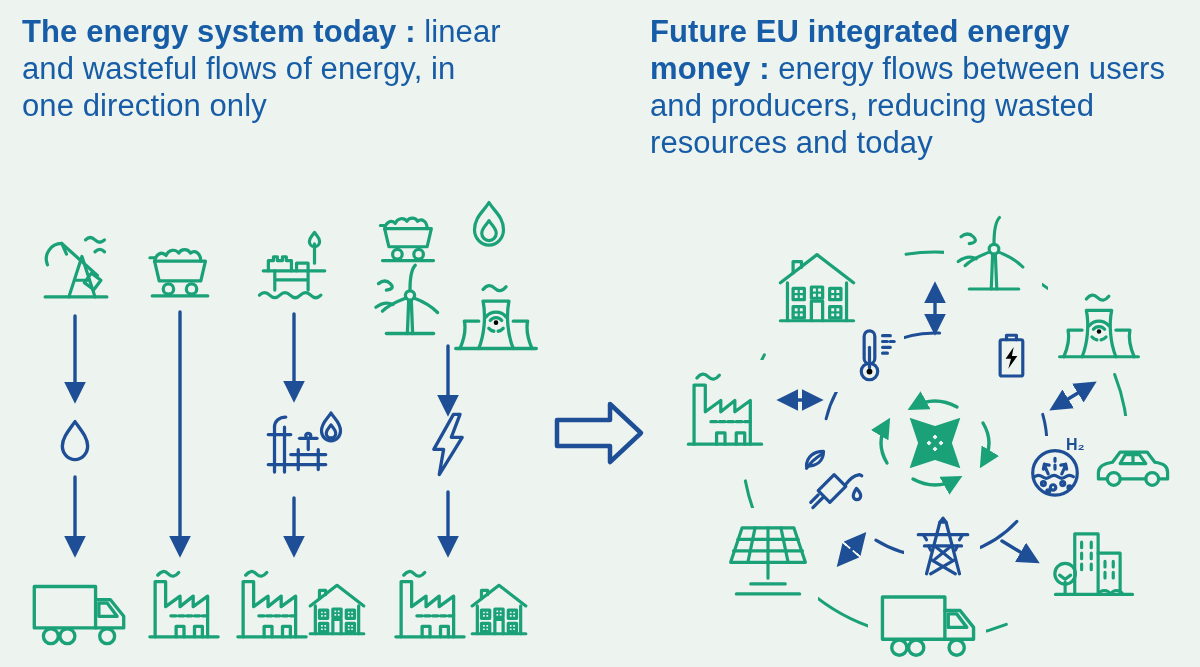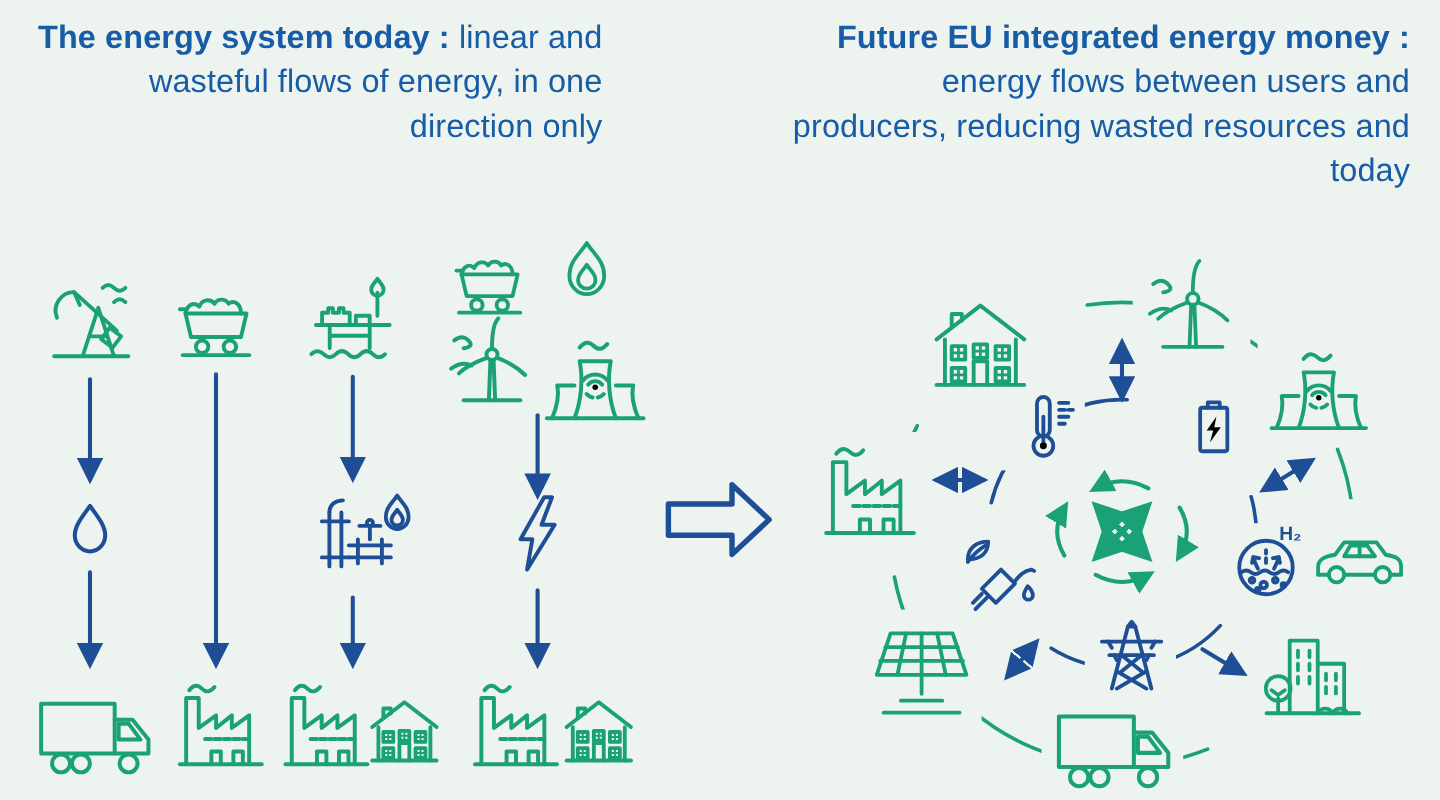--- a/index.html
+++ b/index.html
@@ -1,20 +1,20 @@
 <!DOCTYPE html>
 <html style="--bg: #edf3ee; --green: #1aa178; --blue: #1e4f96; --title: #175ca6;"><head>
 <meta charset="utf-8">
 <style>
   :root { --bg:#edf3ee; --green:#1aa178; --blue:#1e4f96; --title:#175ca6; }
   html,body { margin:0; padding:0; background:var(--bg); }
   .canvas { position:relative; width:1200px; height:667px; background:var(--bg);
             font-family:"Liberation Sans", sans-serif; overflow:hidden; }
-  .title { position:absolute; text-align:right; color:var(--title);
-           font-size:27px; line-height:37px; letter-spacing:.1px; }
+  .title { position:absolute; text-align:left; color:var(--title);
+           font-size:31px; line-height:37px; letter-spacing:.1px; }
   .title b { font-weight:bold; }
   .t-left  { left:22px;  top:13px; width:480px; }
   .t-right { left:650px; top:13px; width:525px; }
   svg.diagram { position:absolute; left:0; top:0; }
   .g { stroke:var(--green); }
   .b { stroke:var(--blue); }
   .mask { fill:var(--bg); stroke:none; }
   .mkg { fill:var(--green); }
   .mkb { fill:var(--blue); }
   .h2label { fill:var(--blue); font-family:"Liberation Sans",sans-serif;

